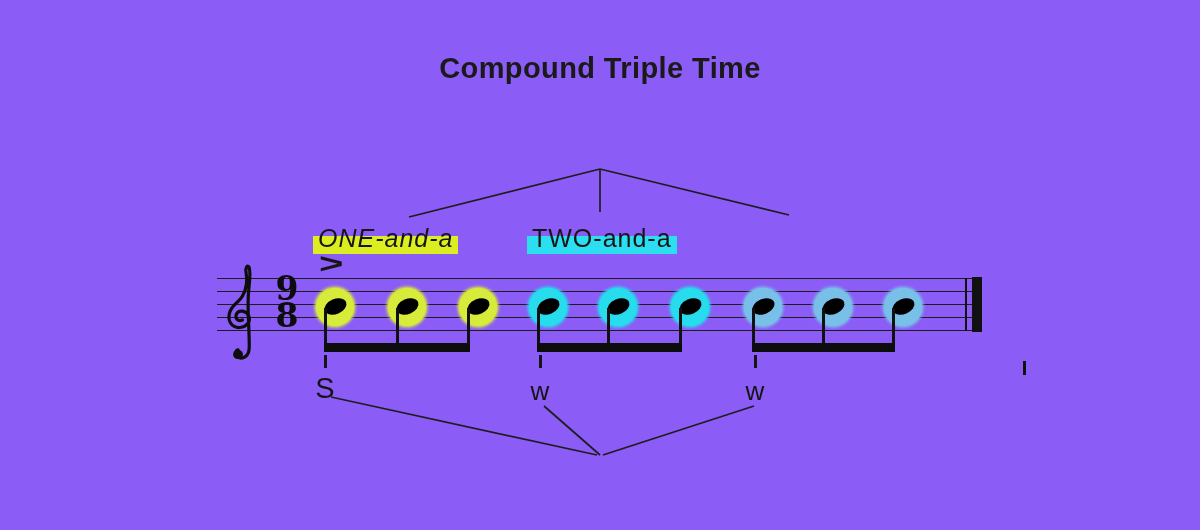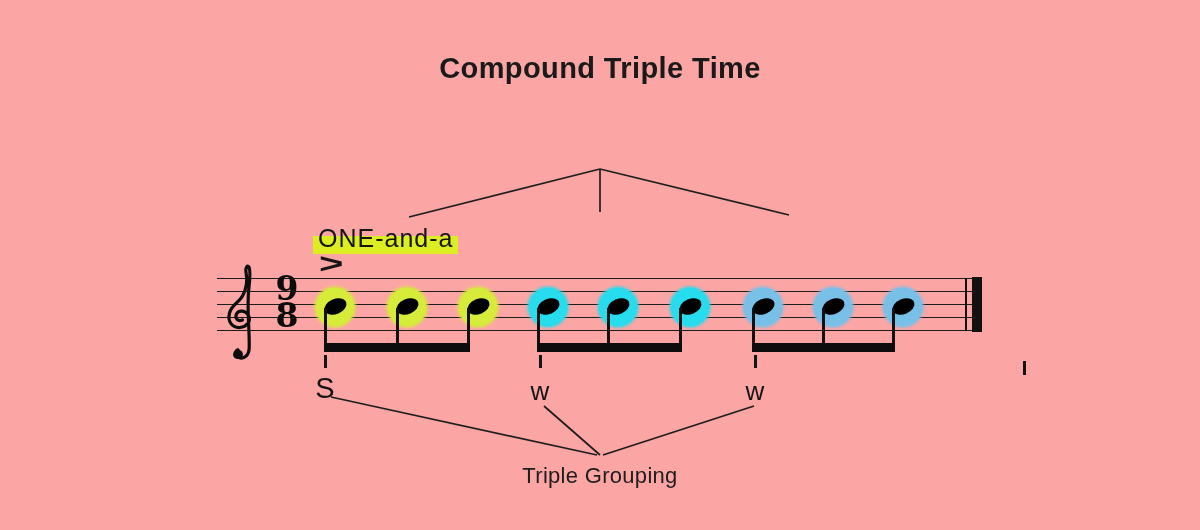--- a/index.html
+++ b/index.html
@@ -1,17 +1,17 @@
 <!DOCTYPE html>
 <html><head>
 <meta charset="utf-8">
 <style>
   html,body{margin:0;padding:0;background:#fff;}
   .canvas{
-    position:relative; width:1200px; height:530px; background:#fca5a5;
+    position:relative; width:1200px; height:530px; background:#8b5cf6;
     font-family:"Liberation Sans","DejaVu Sans",sans-serif; color:#1b1b1b;
     overflow:hidden;
   }
   .title{
     position:absolute; left:0; top:52px; width:1200px; text-align:center;
     font-size:29px; font-weight:600; letter-spacing:.4px; color:#1a1a1a;
   }
   .subtitle{
     position:absolute; left:0; top:131px; width:1200px; text-align:center;
     font-size:22px; font-weight:500; letter-spacing:.3px; color:#1d1d1d;
@@ -64,21 +64,22 @@
 
 
   <svg class="overlay">
     <g stroke="#1d1d1d" stroke-width="1.7" fill="none">
       <line x1="600" y1="169" x2="409" y2="217"></line>
       <line x1="600" y1="169" x2="600" y2="212"></line>
       <line x1="600" y1="169" x2="789" y2="215"></line>
     </g>
   </svg>
 
-  <div class="beat-label" style="left: 313px; --hl: #dcee22;">ONE-and-a</div>
+  <div class="beat-label" style="left: 313px; font-style: italic; --hl: #dcee22;">ONE-and-a</div>
+  <div class="beat-label" style="left: 527px; --hl: #2bdff0;">TWO-and-a</div>
 
   <div class="staff-line" style="top:278px"></div>
   <div class="staff-line" style="top:291px"></div>
   <div class="staff-line" style="top:304px"></div>
   <div class="staff-line" style="top:317px"></div>
   <div class="staff-line" style="top:330px"></div>
   <div class="barline-thin"></div>
   <div class="barline-thick"></div>
 
   <svg class="clef" width="42" height="110" viewBox="0 0 40 110">
@@ -163,17 +164,16 @@
   <div class="beat-letter weak" style="left:735px">w</div>
 
   <svg class="overlay">
     <g stroke="#1d1d1d" stroke-width="1.7" fill="none">
       <line x1="331" y1="397" x2="597" y2="455"></line>
       <line x1="544" y1="406" x2="600" y2="455"></line>
       <line x1="754" y1="406" x2="603" y2="455"></line>
     </g>
   </svg>
 
-  <div class="bottom-label">Triple Grouping</div>
 
   <div class="cursor-mark"></div>
 
 </div>
 
 </body></html>

